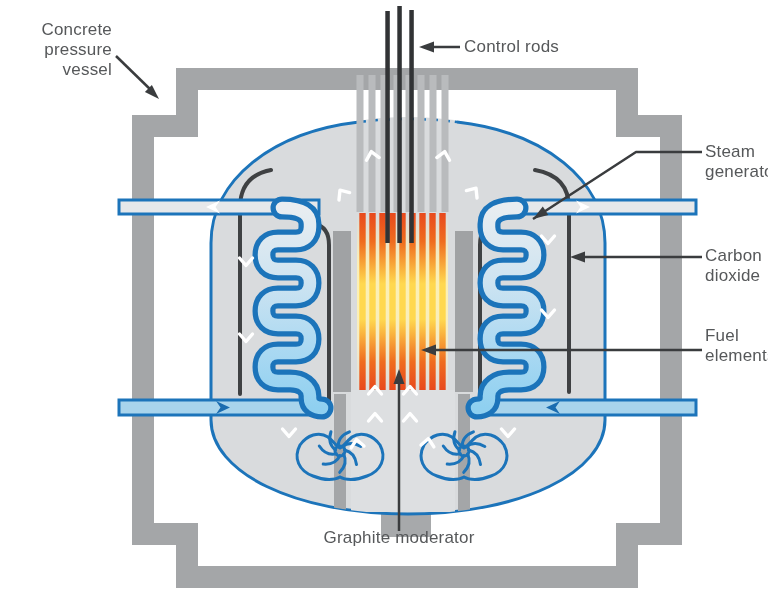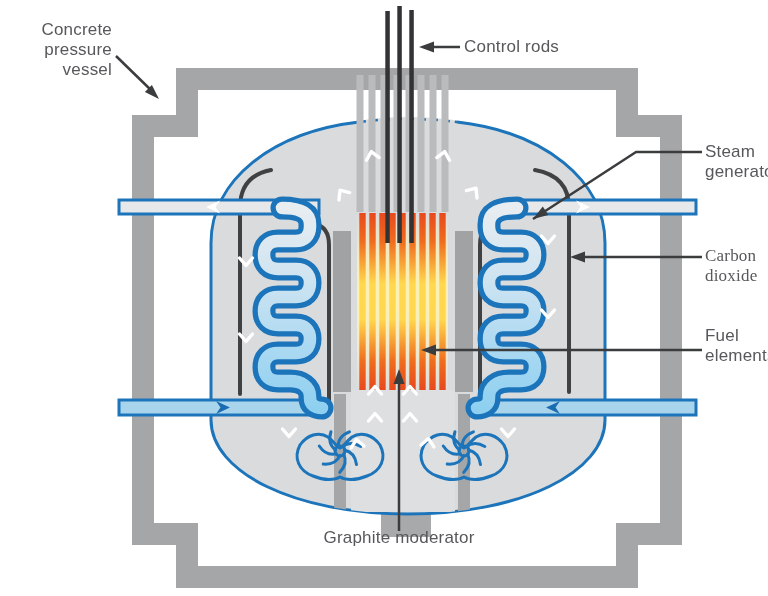--- a/index.html
+++ b/index.html
@@ -189,18 +189,18 @@
     <polygon points="375,369 369.5,384 380.5,384"></polygon>
   </g>
 </svg>
 
 <div class="lbl right-align" style="left:8px; top:20px; width:80px;">Concrete
 pressure
 vessel</div>
 <div class="lbl" style="left:681px; top:142px;">Steam
 generator</div>
 <div class="lbl" style="left:440px; top:37px;">Control rods</div>
-<div class="lbl" style="left:681px; top:246px;font-family:Liberation Serif, serif;">Carbon
+<div class="lbl" style="left:681px; top:246px;">Carbon
 dioxide</div>
 <div class="lbl" style="left:681px; top:326px;">Fuel
 elements</div>
 <div class="lbl center-align" style="left:275px; top:528px; width:200px;">Graphite moderator</div>
 </div>
 
 </body></html>

